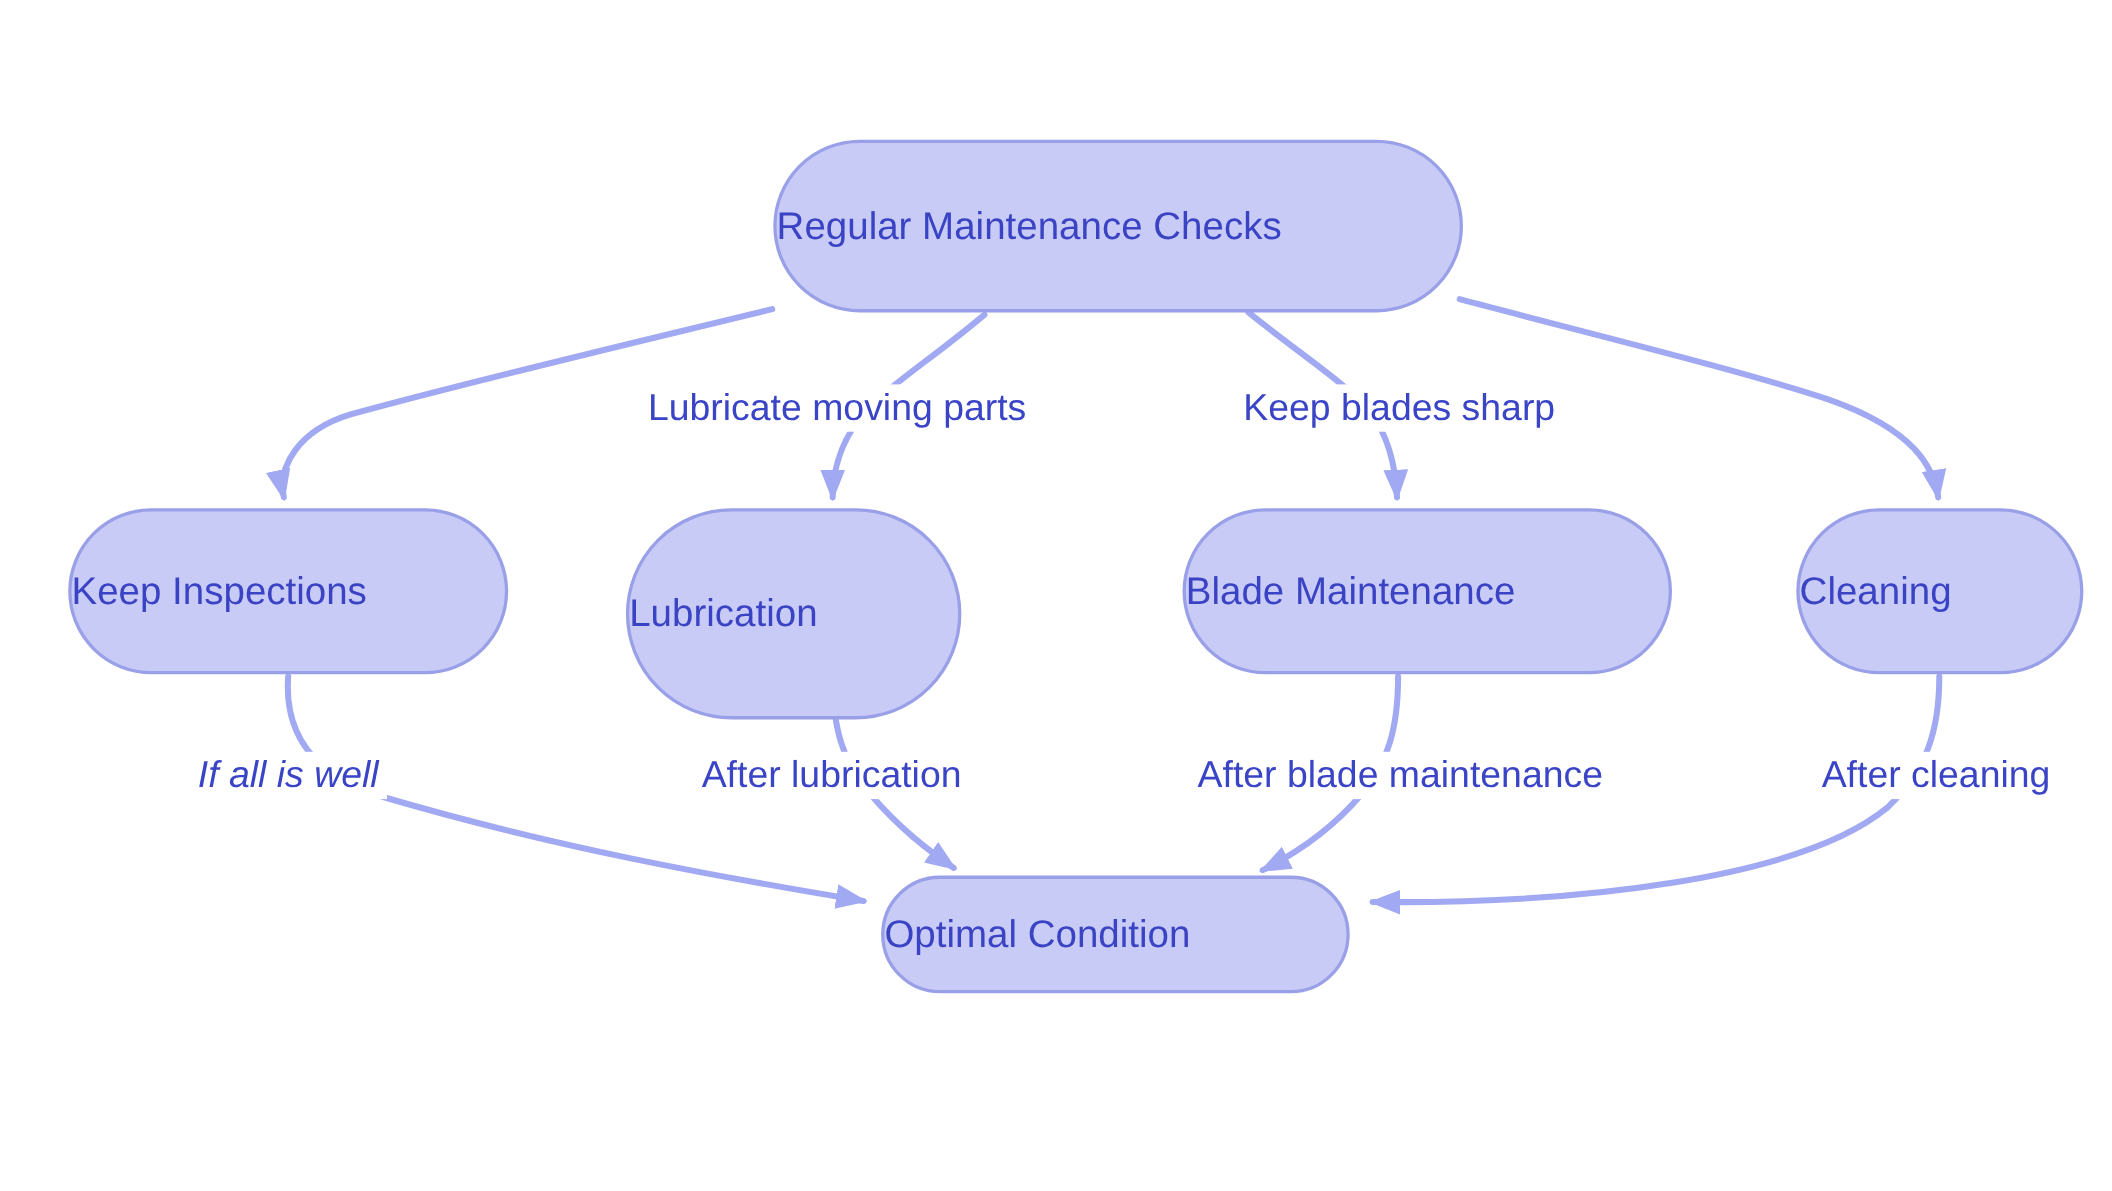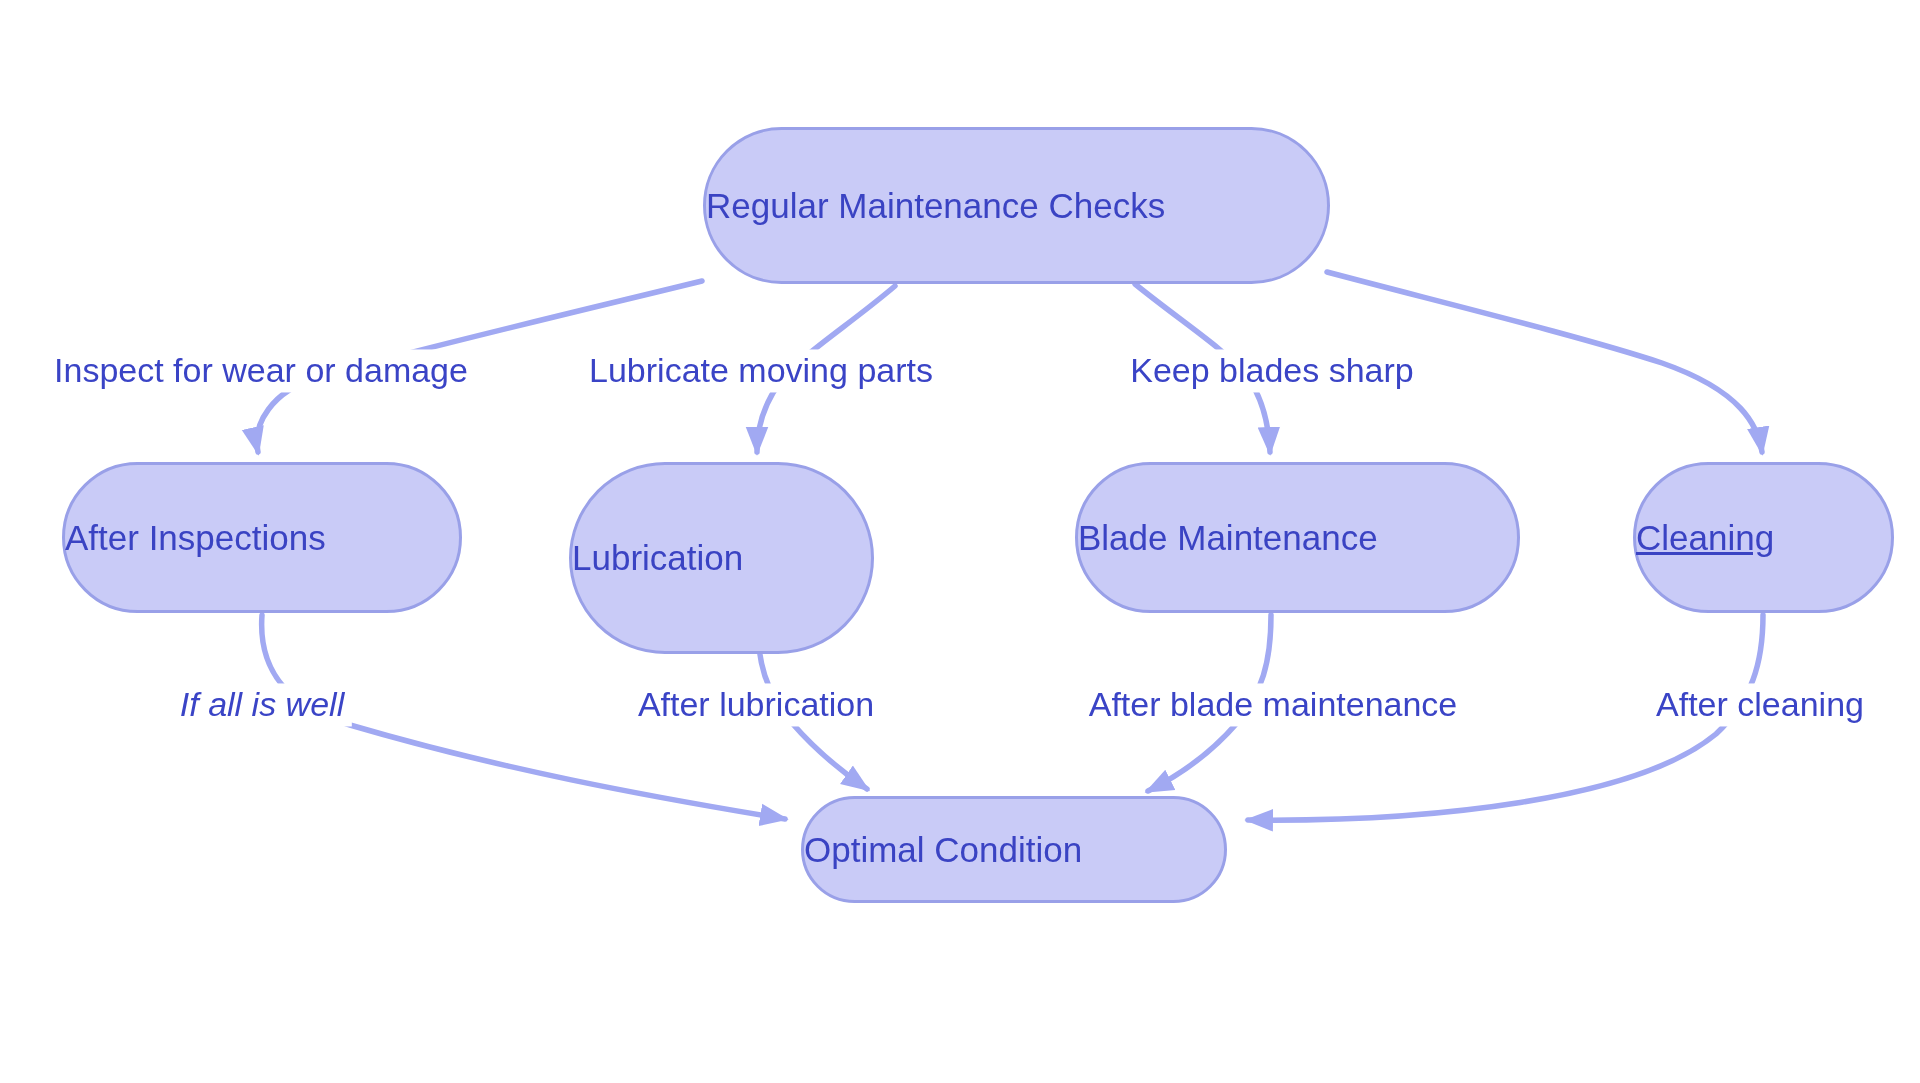--- a/index.html
+++ b/index.html
@@ -66,45 +66,44 @@
     <path class="edge" d="M 702 281 C 600 306, 430 346, 318 377 C 272 391, 252 424, 258 452" marker-end="url(#arrow)"></path>
     <path class="edge" d="M 895 286 C 848 326, 802 354, 781 381 C 762 406, 757 433, 757 452" marker-end="url(#arrow)"></path>
     <path class="edge" d="M 1135 284 C 1182 322, 1226 350, 1246 375 C 1264 399, 1269 430, 1270 452" marker-end="url(#arrow)"></path>
     <path class="edge" d="M 1327 272 C 1440 302, 1580 336, 1662 363 C 1742 391, 1758 426, 1762 452" marker-end="url(#arrow)"></path>
     <path class="edge" d="M 262 615 C 258 670, 288 707, 350 725 C 500 769, 645 796, 785 819" marker-end="url(#arrow)"></path>
     <path class="edge" d="M 757 615 C 757 662, 766 693, 792 723 C 817 752, 841 771, 867 789" marker-end="url(#arrow)"></path>
     <path class="edge" d="M 1271 615 C 1271 662, 1262 693, 1237 723 C 1212 752, 1184 773, 1148 791" marker-end="url(#arrow)"></path>
     <path class="edge" d="M 1763 615 C 1763 663, 1752 700, 1716 734 C 1636 800, 1430 822, 1248 820" marker-end="url(#arrow)"></path>
   </svg>
 
-  <div class="edge-label" style="left:261px; top:371px;">Inspect for wear or damage</div>
   <div class="edge-label" style="left:1272px; top:371px;">Keep blades sharp</div>
   <div class="edge-label" style="left:761px; top:371px;">Lubricate moving parts</div>
   <div class="edge-label" style="left:262px; top:705px;font-style:italic;">If all is well</div>
   <div class="edge-label" style="left:1273px; top:705px;">After blade maintenance</div>
   <div class="edge-label" style="left:756px; top:705px;">After lubrication</div>
   <div class="edge-label" style="left:1760px; top:705px;">After cleaning</div>
 
   <div class="node" style="left:703px; top:127px; width:627px; height:157px;">
     <span>Regular Maintenance Checks</span>
   </div>
 
   <div class="node" style="left:62px; top:462px; width:400px; height:151px;">
-    <span>After Inspections</span>
+    <span>Keep Inspections</span>
   </div>
 
   <div class="node" style="left:569px; top:462px; width:305px; height:192px;">
     <span>Lubrication</span>
   </div>
 
   <div class="node" style="left:1075px; top:462px; width:445px; height:151px;">
     <span>Blade Maintenance</span>
   </div>
 
-  <div class="node" style="left:1633px; top:462px; width:261px; height:151px;text-decoration:underline;">
+  <div class="node" style="left:1633px; top:462px; width:261px; height:151px;">
     <span>Cleaning</span>
   </div>
 
   <div class="node" style="left:801px; top:796px; width:426px; height:107px;">
     <span>Optimal Condition</span>
   </div>
 
 </div>
 
 </body></html>

